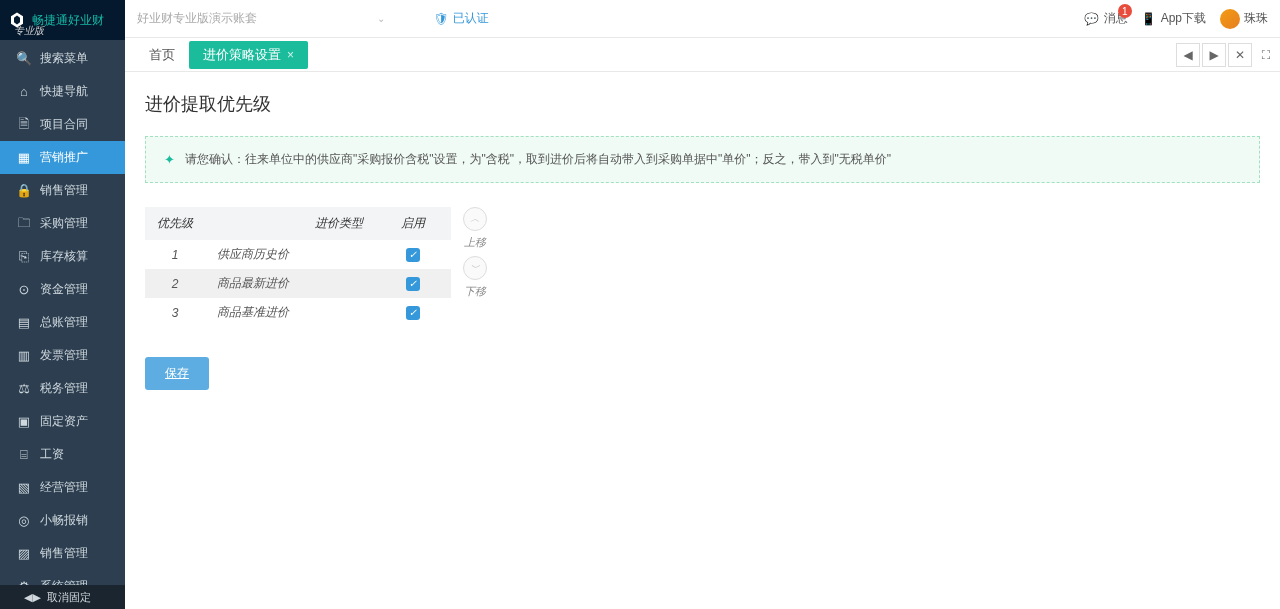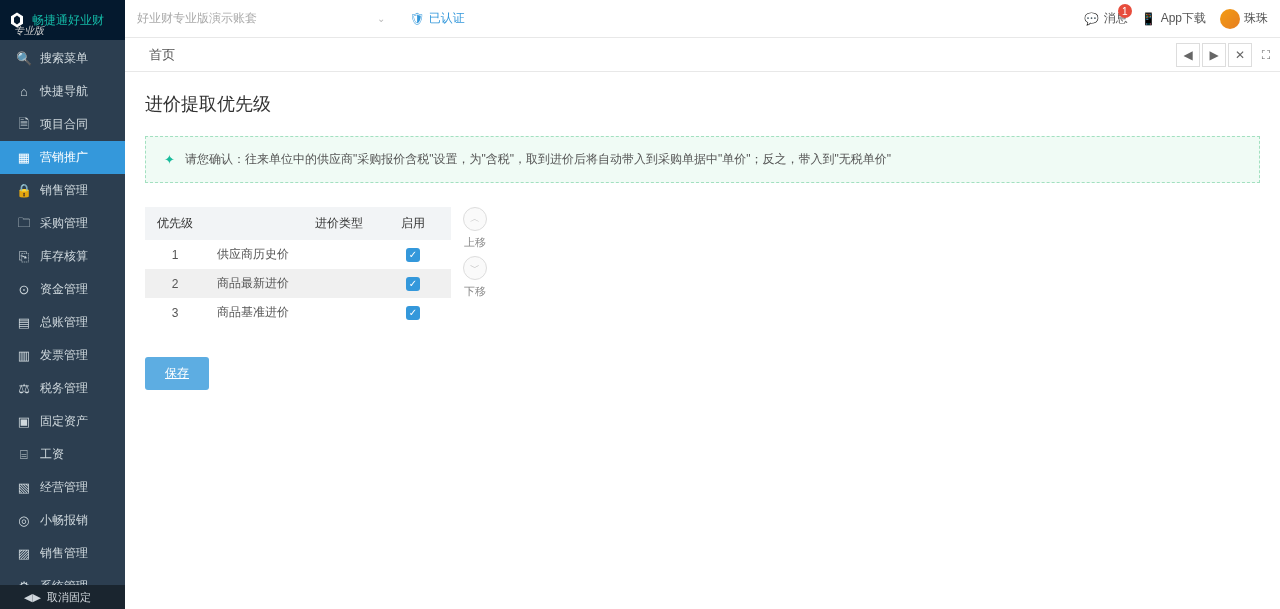--- a/index.html
+++ b/index.html
@@ -11,21 +11,21 @@
     .logo-icon { width: 18px; height: 18px; display: flex; align-items: center; justify-content: center; }
     .brand-text { font-size: 12px; color: #14b8a6; font-weight: 500; }
     .brand-sub { font-size: 10px; color: #ccc; position: absolute; left: 14px; top: 24px; font-style: italic; }
     .sidebar-menu { flex: 1; overflow-y: auto; padding-top: 2px; }
     .sidebar-item { display: flex; align-items: center; height: 33px; padding: 0 16px; cursor: pointer; gap: 8px; color: #cfd8dd; }
     .sidebar-item.active { background: #3498db; color: #fff; }
     .sidebar-icon { width: 16px; height: 16px; display: inline-flex; align-items: center; justify-content: center; font-size: 13px; }
     .sidebar-footer { height: 24px; background: #1a252f; display: flex; align-items: center; padding-left: 24px; gap: 6px; cursor: pointer; color: #d0d6dc; font-size: 11px; }
     
     
-    .topbar { position: fixed; left: 125px; top: 0; right: 0; height: 38px; background: #fff; border-bottom: 1px solid #e8e8e8; display: flex; align-items: center; padding: 0 12px; }
+    .topbar { position: fixed; left: 125px; top: 0; right: 0; height: 38px; background: #fff; border-bottom: 1px solid #e8e8e8; display: flex; align-items: center; padding: 0 12px; gap: 24px; }
     .account-selector { color: #aaa; font-size: 12px; display: flex; align-items: center; gap: 120px; cursor: pointer; }
     .account-chevron { color: #bbb; font-size: 10px; }
     .verified-badge { margin-left: 24px; color: #3498db; font-size: 12px; display: flex; align-items: center; gap: 4px; }
     .topbar-right { margin-left: auto; display: flex; align-items: center; gap: 14px; }
     .topbar-action { display: flex; align-items: center; gap: 4px; color: #555; cursor: pointer; font-size: 12px; position: relative; }
     .badge-count { position: absolute; top: -6px; right: -4px; background: #e74c3c; color: #fff; border-radius: 8px; min-width: 14px; height: 14px; font-size: 10px; display: flex; align-items: center; justify-content: center; padding: 0 3px; }
     .avatar { width: 20px; height: 20px; border-radius: 50%; background: linear-gradient(135deg,#f39c12,#e67e22); display: inline-block; }
     
     
     .tabbar { position: fixed; left: 125px; top: 38px; right: 0; height: 34px; background: #fff; border-bottom: 1px solid #e8e8e8; display: flex; align-items: center; padding-left: 10px; }
@@ -33,21 +33,21 @@
     .tab.active { background: #1abc9c; color: #fff; border-radius: 2px; height: 28px; }
     .tab-close { font-size: 12px; color: #fff; opacity: 0.8; cursor: pointer; }
     .tabbar-right { margin-left: auto; display: flex; align-items: center; }
     .tabbar-btn { width: 24px; height: 24px; border: 1px solid #ddd; display: flex; align-items: center; justify-content: center; cursor: pointer; color: #666; font-size: 12px; margin-right: 2px; background: #fff; }
     
     
     .main { position: fixed; left: 125px; top: 72px; right: 0; bottom: 0; padding: 20px 20px 20px 20px; overflow-y: auto; background: #fff; }
     .page-title { font-size: 18px; color: #333; margin-bottom: 20px; }
     .info-box { border: 1px dashed #a3e0c0; background: #f0fbf5; padding: 14px 18px; color: #555; font-size: 12px; display: flex; align-items: center; gap: 10px; margin-bottom: 24px; }
     .info-icon { color: #1abc9c; font-size: 13px; }
-    .table-wrap { display: flex; gap: 12px; align-items: flex-start; }
+    .table-wrap { display: flex; gap: 12px; align-items: flex-start; font-style: italic; }
     table { border-collapse: collapse; width: 306px; }
     th { background: #f2f4f6; padding: 8px 12px; text-align: right; font-weight: 500; font-size: 12px; color: #333; border: none; }
     th.center, td.center { text-align: center; }
     td { padding: 6px 12px; font-size: 12px; color: #555; border: none; }
     tbody tr:nth-child(even) { background: #f0f0f0; }
     .chk { width: 14px; height: 14px; background: #3498db; border-radius: 3px; display: inline-flex; align-items: center; justify-content: center; color: #fff; font-size: 10px; }
     .move-controls { display: flex; flex-direction: column; gap: 6px; }
     .move-btn { display: flex; flex-direction: column; align-items: center; gap: 4px; cursor: pointer; }
     .move-circle { width: 24px; height: 24px; border: 1px solid #ddd; border-radius: 50%; background: #fafafa; display: flex; align-items: center; justify-content: center; color: #bbb; font-size: 10px; }
     .move-label { font-size: 11px; color: #888; }
@@ -166,20 +166,24 @@
       <span class="avatar"></span>
       <span>珠珠</span>
     </div>
   </div>
 </div>
 
 <div class="tabbar">
   <div class="tab">
       <span>首页</span>
     </div>
+  <div class="tab active">
+    <span>进价策略设置</span>
+    <span class="tab-close">×</span>
+  </div>
   <div class="tabbar-right">
     <div class="tabbar-btn">
         <span>◀</span>
       </div>
     <div class="tabbar-btn">
         <span>▶</span>
       </div>
     <div class="tabbar-btn">
         <span>✕</span>
       </div>

